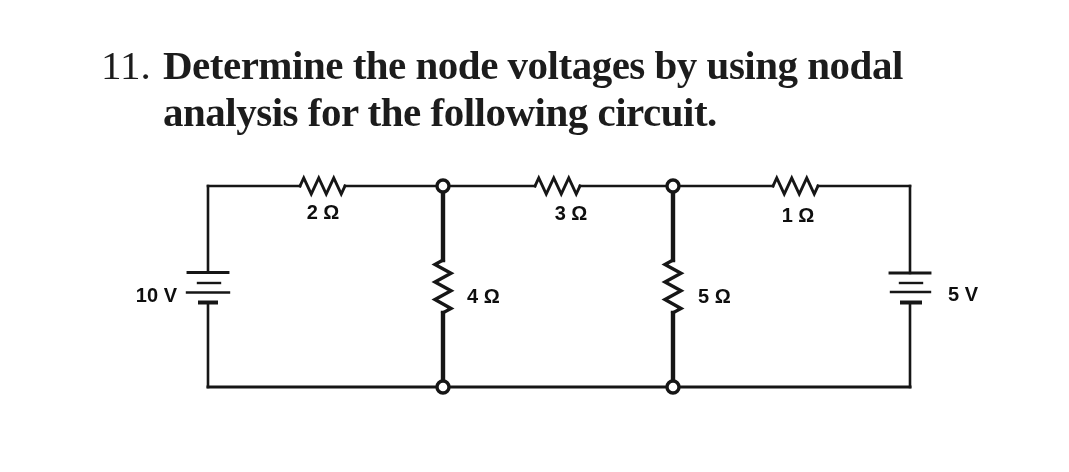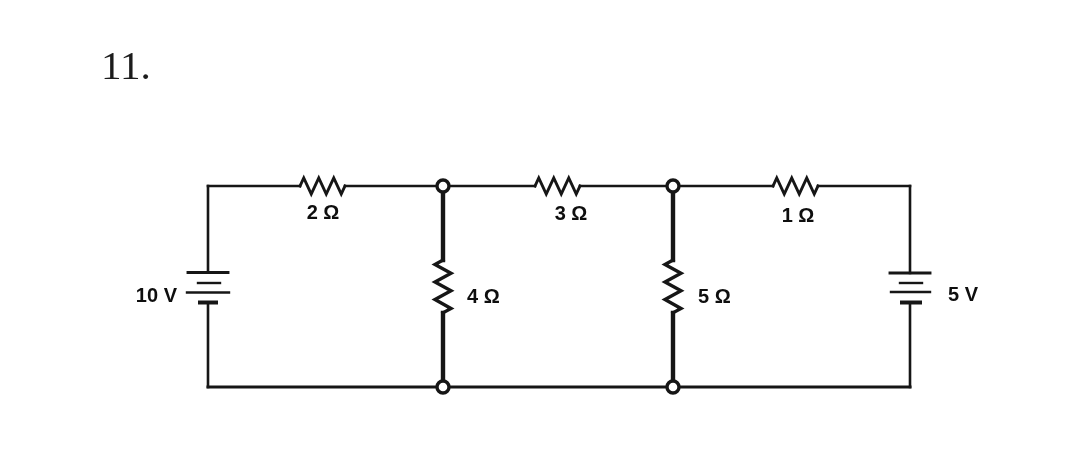--- a/index.html
+++ b/index.html
@@ -56,20 +56,24 @@
     fill: #0e0e0e;
   }
 </style>
 </head>
 <body>
 
 <div class="page">
 
   <div class="title-block">
     <span class="title-number">11.</span>
+    <div class="title-lines">
+      <div>Determine the node voltages by using nodal</div>
+      <div>analysis for the following circuit.</div>
+    </div>
   </div>
 
   <svg class="circuit" width="1069" height="472" viewBox="0 0 1069 472">
 
     <path class="wire" stroke-width="2.6" d="M208 186 H300 M345 186 H535 M580 186 H773 M818 186 H910"></path>
 
     <path class="wire" stroke-width="3" d="M208 387 H910"></path>
 
     <path class="wire" stroke-width="2.6" d="M208 186 V272 M208 303 V387"></path>
 

